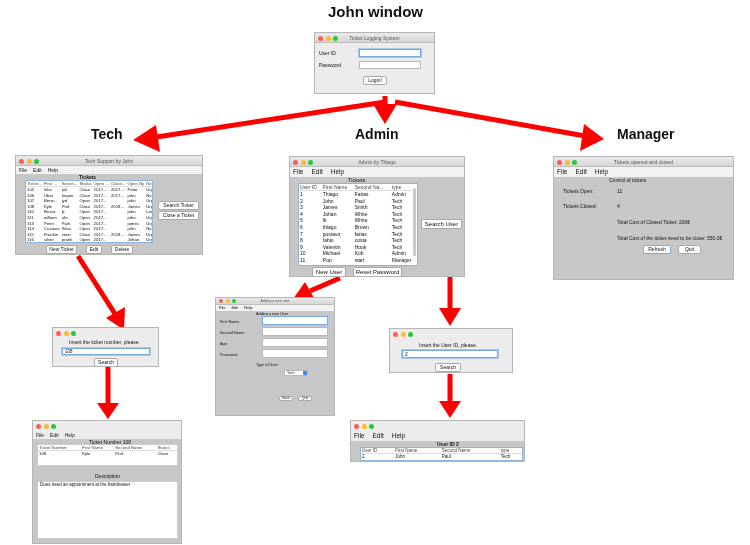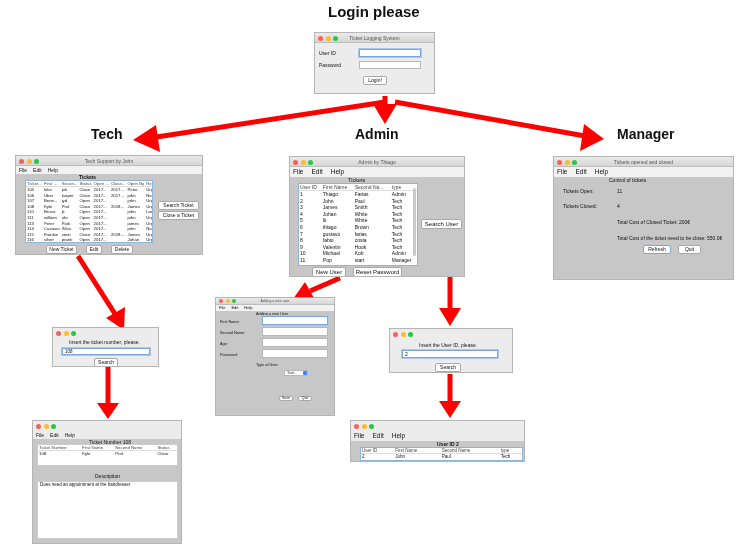--- a/index.html
+++ b/index.html
@@ -26,21 +26,21 @@
   .table th { text-align: left; font-weight: normal; color: #444; border-bottom: 1px solid #ddd; padding: 0 1px; white-space: nowrap; }
   .table td { padding: 0 1px; white-space: nowrap; line-height: 5.6px; }
   .admin-table table { font-size: 5px; }
   .admin-table td { line-height: 6.6px; }
   .scrollbar { position: absolute; right: 1px; top: 4px; width: 3px; height: 68px; background: #c9c9c9; border-radius: 2px; }
   svg.arrows { position: absolute; left: 0; top: 0; }
 </style>
 </head>
 <body>
 
-<div class="heading" style="left:328px;top:3px;font-size:15px;">Login please</div>
+<div class="heading" style="left:328px;top:3px;font-size:15px;">John window</div>
 <div class="heading" style="left:91px;top:126px;">Tech</div>
 <div class="heading" style="left:355px;top:126px;">Admin</div>
 <div class="heading" style="left:617px;top:126px;">Manager</div>
 
 <svg class="arrows" width="750" height="545" viewBox="0 0 750 545">
   <g fill="#ff0000" stroke="#ff0000">
     <line x1="385" y1="102" x2="150" y2="138" stroke-width="5"></line>
     <polygon points="133,140 156,125 160,152" stroke="none"></polygon>
     <line x1="385" y1="96" x2="385" y2="106" stroke-width="5"></line>
     <polygon points="373,104 397,104 385,124" stroke="none"></polygon>

